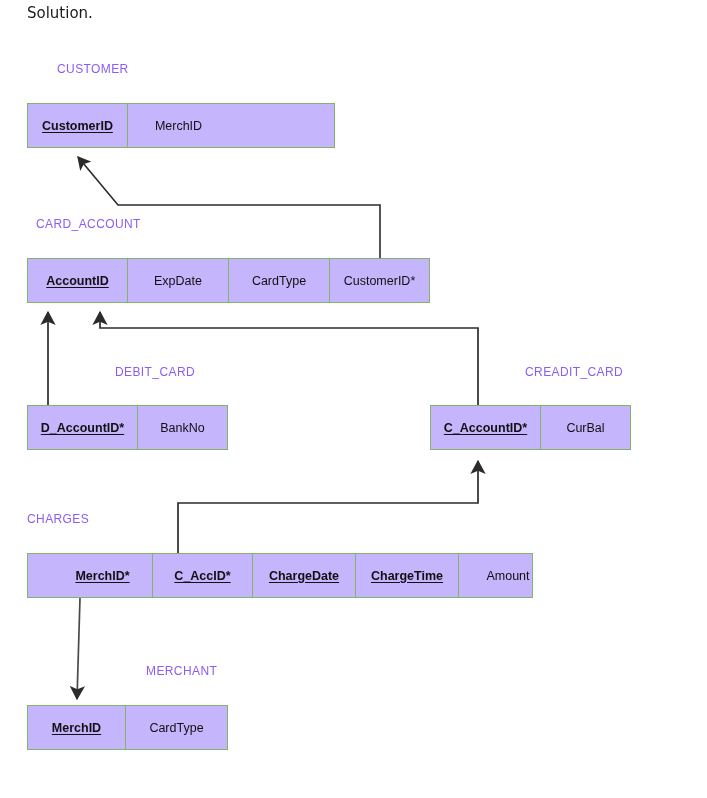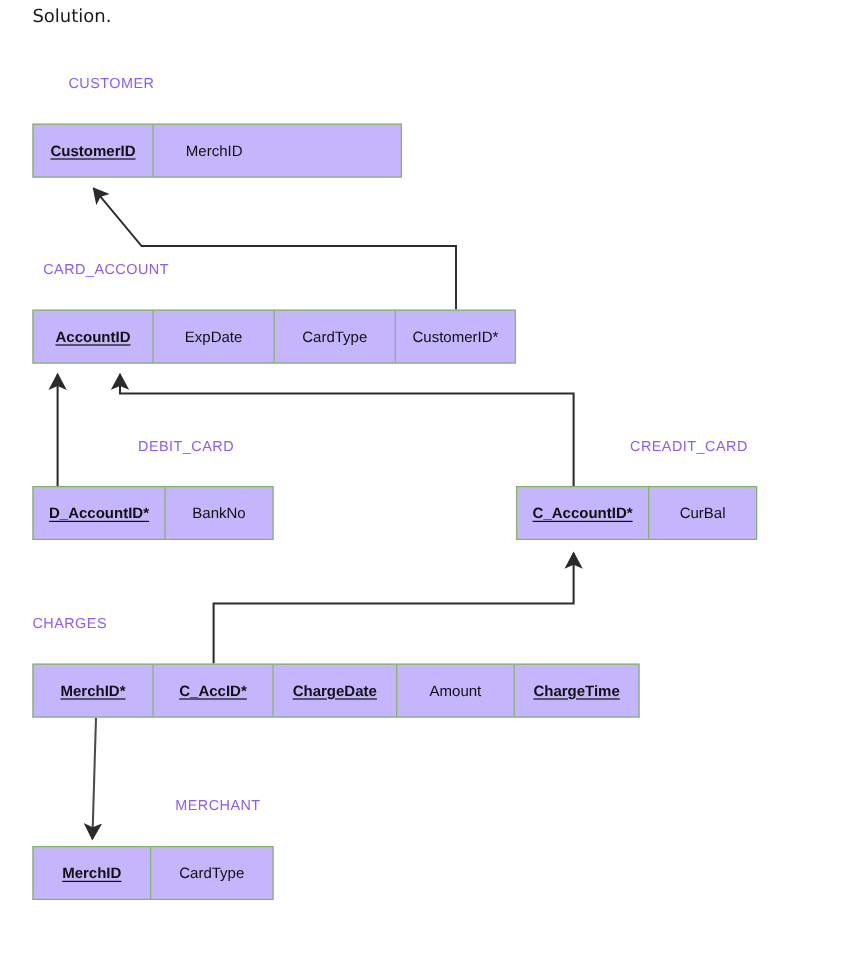--- a/index.html
+++ b/index.html
@@ -136,25 +136,25 @@
       </div>
       <div class="entity-table" style="left: 27px; top: 405px; width: 201px;">
         <div class="entity-cell key" style="width: 110px; flex: 0 0 110px; text-align: center;">D_AccountID*</div>
         <div class="entity-cell" style="width: 89px; flex: 0 0 89px;">BankNo</div>
       </div>
       <div class="entity-table" style="left: 430px; top: 405px; width: 201px;">
         <div class="entity-cell key" style="width: 110px; flex: 0 0 110px;">C_AccountID*</div>
         <div class="entity-cell" style="width: 89px; flex: 0 0 89px;">CurBal</div>
       </div>
       <div class="entity-table" style="left: 27px; top: 553px; width: 506px;">
-        <div class="entity-cell key" style="width: 100px; flex: 0 0 100px;">MerchID*</div>
+        <div class="entity-cell key" style="width: 100px; flex: 0 0 100px; margin-left: 25px;">MerchID*</div>
         <div class="entity-cell key" style="width: 100px; flex: 0 0 100px; text-decoration: underline;">C_AccID*</div>
         <div class="entity-cell key" style="width: 103px; flex: 0 0 103px;">ChargeDate</div>
+        <div class="entity-cell key" style="width: 103px; flex: 0 0 103px;">ChargeTime</div>
         <div class="entity-cell" style="width: 98px; flex: 0 0 98px;">Amount</div>
-        <div class="entity-cell key" style="width: 103px; flex: 0 0 103px;">ChargeTime</div>
       </div>
       <div class="entity-table" style="left: 27px; top: 705px; width: 201px;">
         <div class="entity-cell key" style="width: 98px; flex: 0 0 98px;">MerchID</div>
         <div class="entity-cell" style="width: 101px; flex: 0 0 101px;">CardType</div>
       </div>
     </div>
 
 </div>
 
 </body></html>

